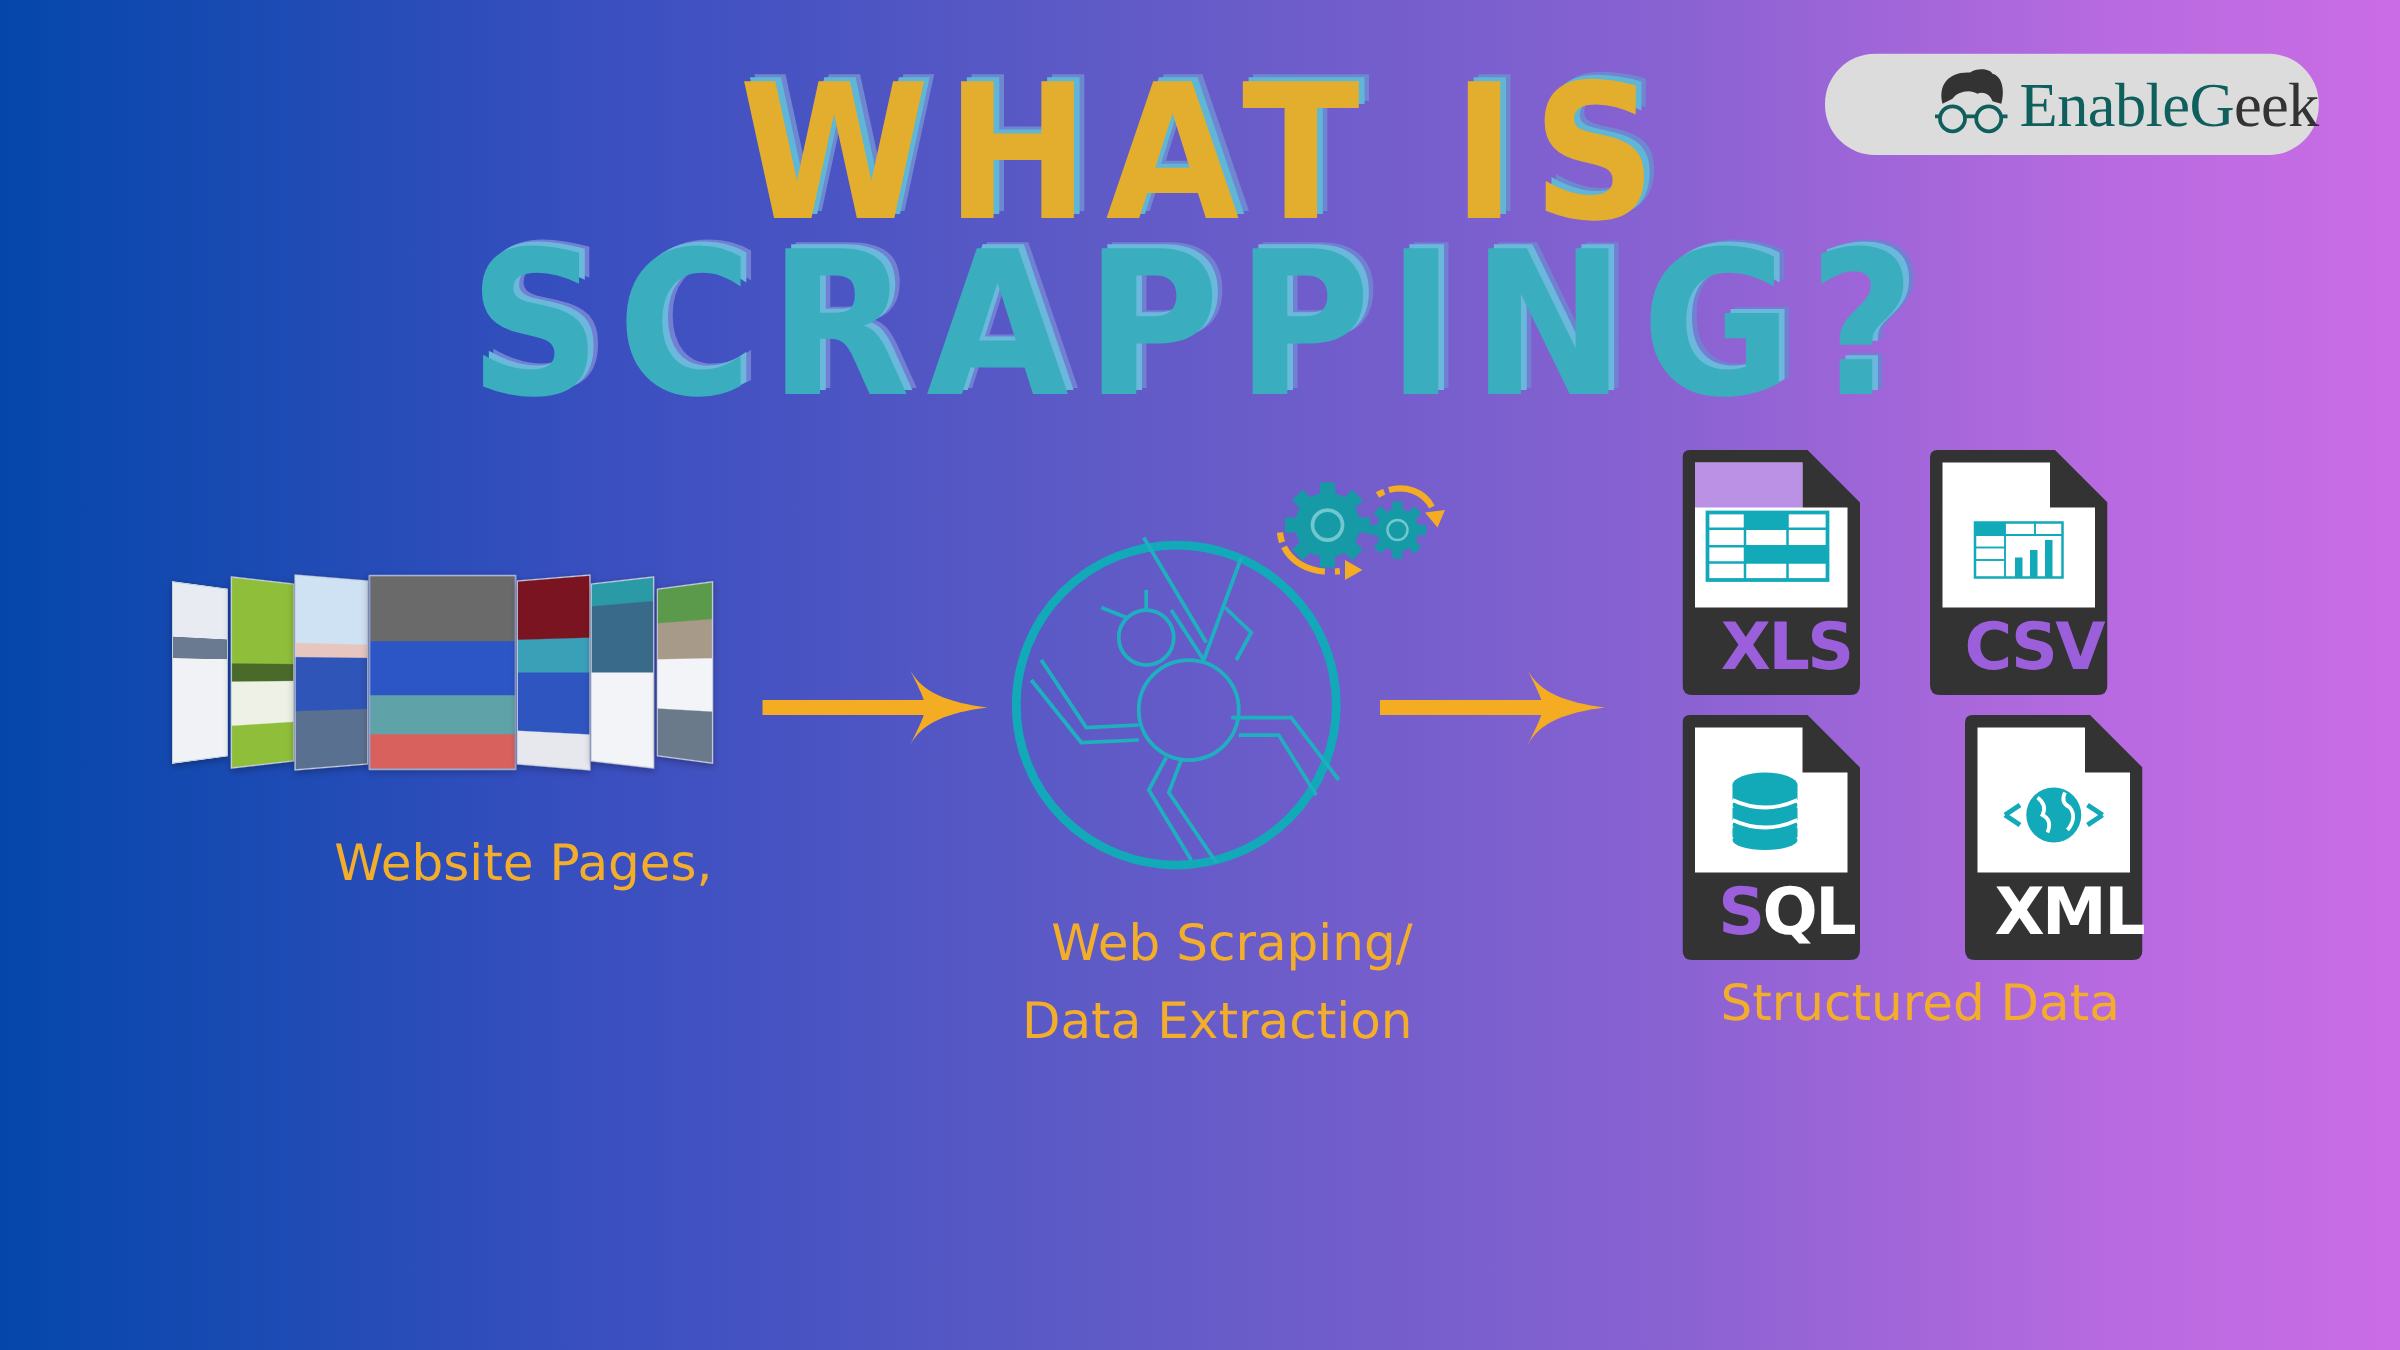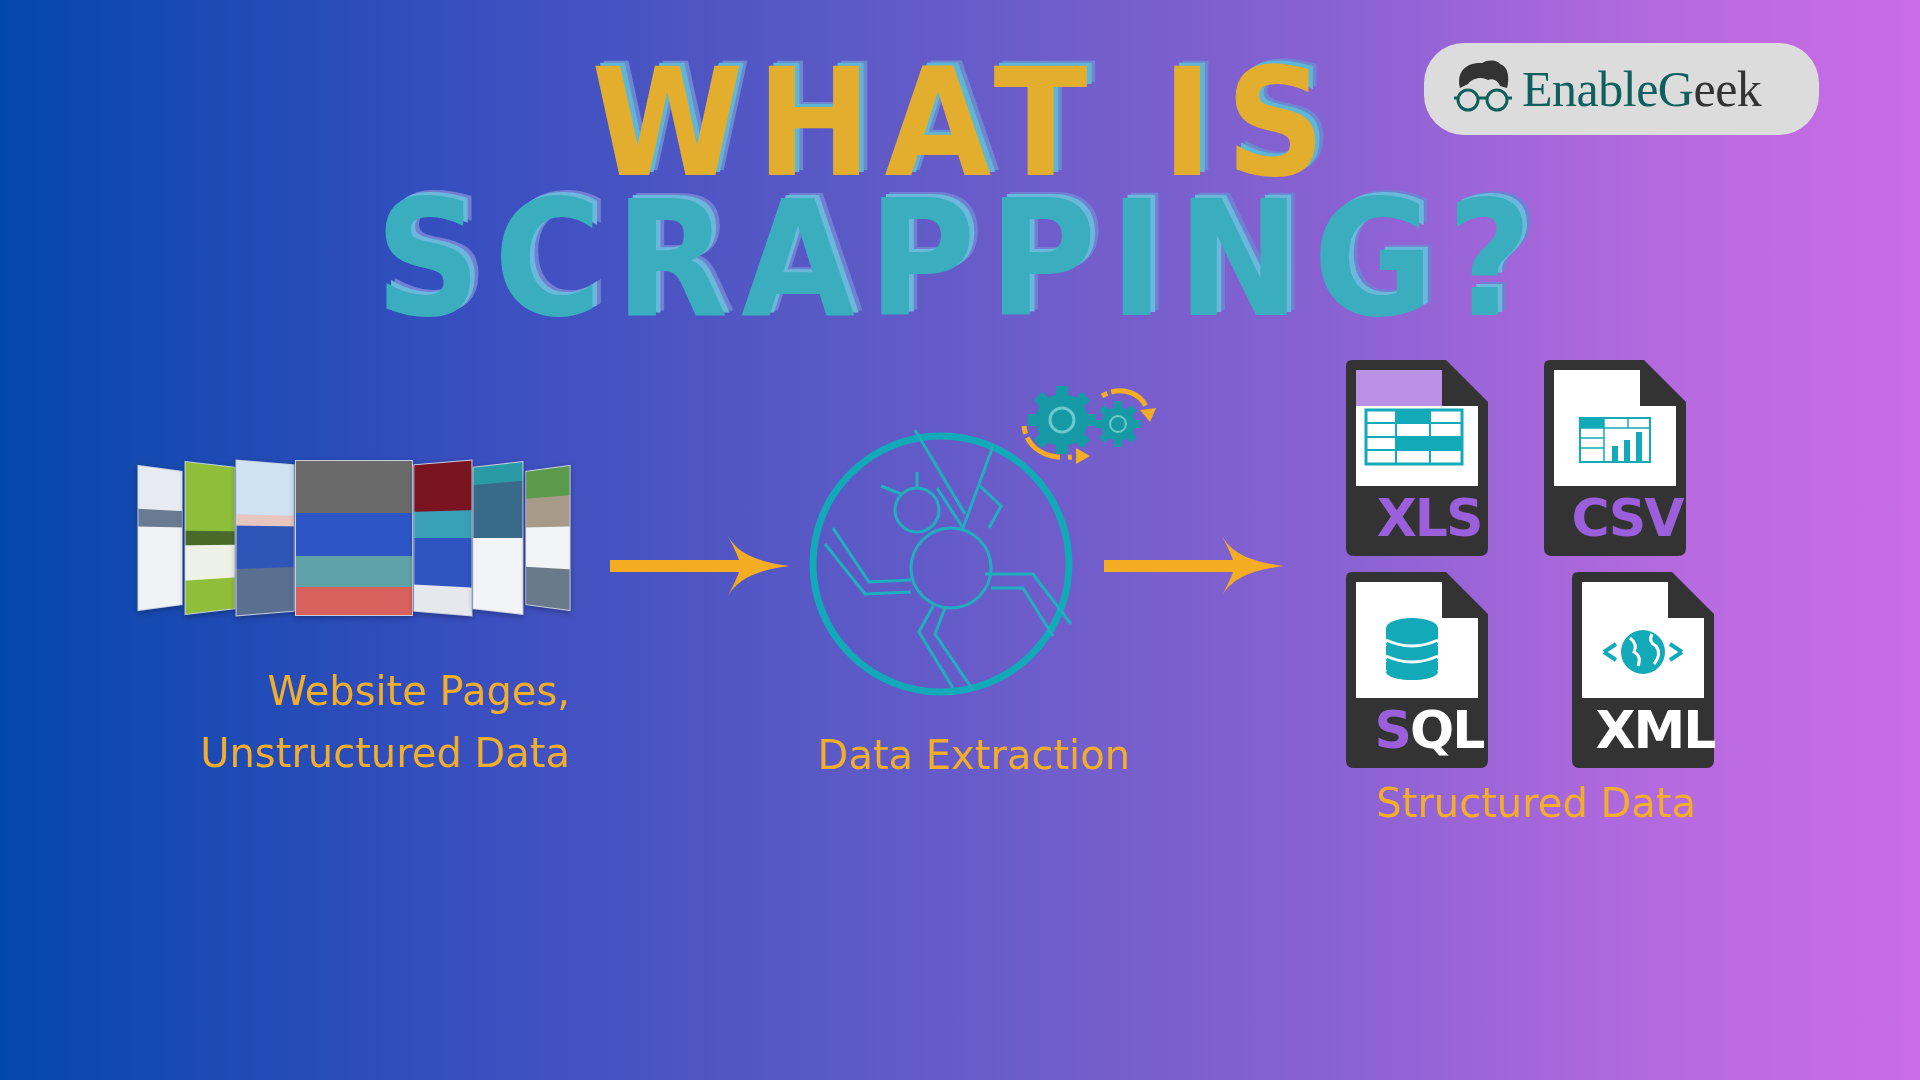--- a/index.html
+++ b/index.html
@@ -23,23 +23,23 @@
     text-shadow: 5px -3px 0 #5fb6d6, 9px -5px 0 #6f86d0;
     padding-left: 10px;
   }
   .title-2 {
     top: 180px; font-size: 160px; line-height: 160px; color: #3aaebe;
     text-shadow: 5px -3px 0 #6ab8dc, 9px -5px 0 #7180d2;
   }
 
   
   .logo {
-    left: 1424px; top: 43px; width: 395px; height: 92px;
+    left: 1460px; top: 43px; width: 395px; height: 81px;
     background: #dcdcdc; border-radius: 40px;
-    display: flex; align-items: center; padding-left: 28px;
+    display: flex; align-items: center; padding-left: 28px; justify-content: flex-end;
   }
   .logo-text {
     font-family: "Liberation Serif", serif; font-size: 50px; color: #333;
     margin-left: 8px; letter-spacing: -0.5px;
   }
   .logo-text .teal { color: #0f5f5c; }
 
   
   .collage { left: 135px; top: 460px; width: 445px; height: 160px; }
   .page {
@@ -233,18 +233,18 @@
     <circle cx="71" cy="80" r="22" fill="#12a9b9"></circle>
     <path d="M58 66 Q66 72 62 80 Q70 84 66 94 M80 62 Q76 70 84 74 Q90 82 82 92" stroke="#fff" stroke-width="3" fill="none"></path>
     <path d="M32 80 L44 72 M32 80 L44 88" stroke="#12a9b9" stroke-width="4" fill="none"></path>
     <path d="M110 80 L98 72 M110 80 L98 88" stroke="#12a9b9" stroke-width="4" fill="none"></path>
   </svg>
   <div class="file-label" style="color:#fff;">XML</div>
 </div>
 
 <div class="caption" style="left:150px;top:660px;width:420px;">
   <div>Website Pages,</div>
-  <div>Unstructured Data</div>
 </div>
 <div class="caption" style="left:760px;top:724px;width:370px;">
+  <div>Web Scraping/</div>
   <div>Data Extraction</div>
 </div>
 <div class="caption" style="left:1326px;top:772px;width:370px;">Structured Data</div>
 
 </body></html>

